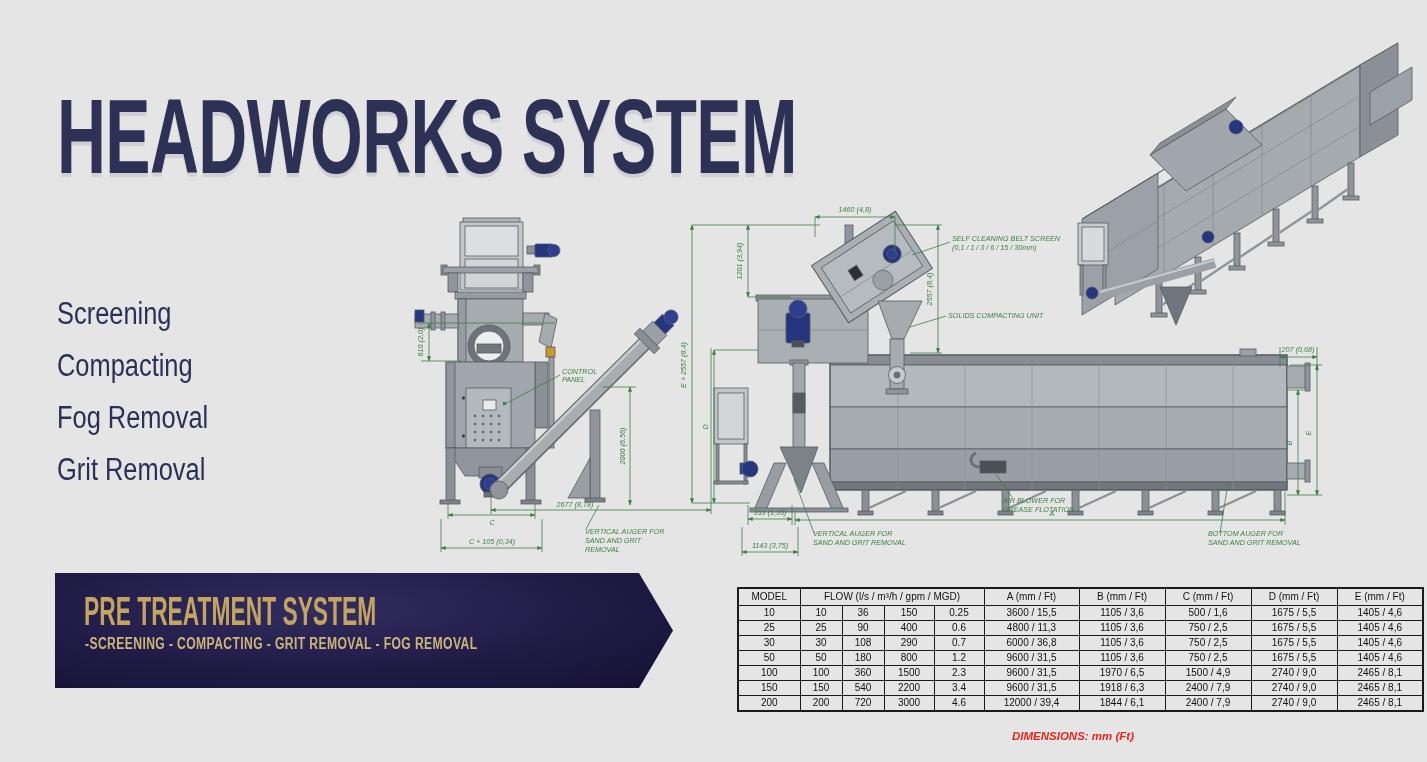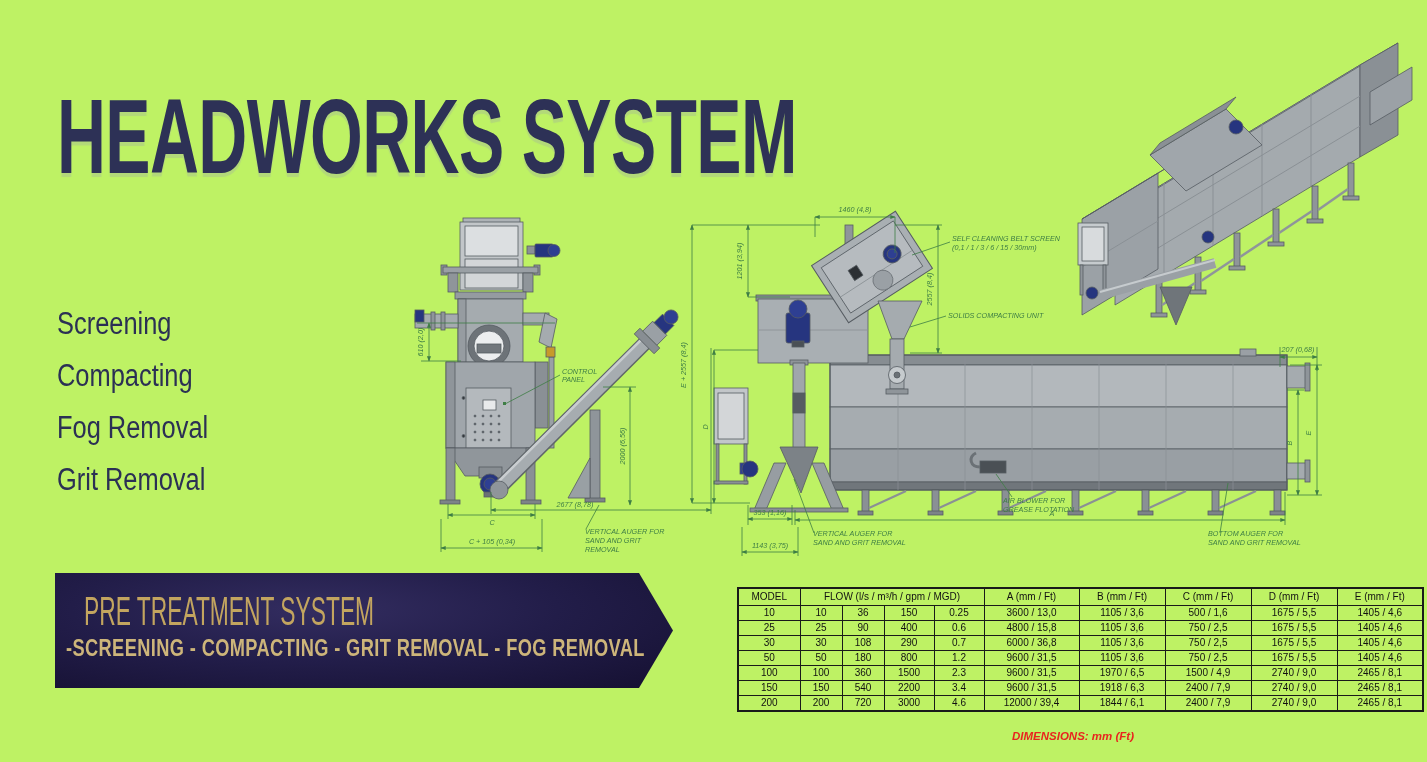--- a/index.html
+++ b/index.html
@@ -1,38 +1,38 @@
 <!DOCTYPE html>
 <html><head>
 <meta charset="utf-8">
 <style>
   html,body{margin:0;padding:0;background:#fff;}
-  .page{position:relative;width:1427px;height:762px;background:#bef264;overflow:hidden;
+  .page{position:relative;width:1427px;height:762px;background:#e5e5e5;overflow:hidden;
         font-family:"Liberation Sans",sans-serif;}
   .cond{display:inline-block;transform-origin:0 0;white-space:nowrap;}
 
   
   .title{position:absolute;left:57px;top:83px;font-size:106px;font-weight:bold;
          color:#2d3156;line-height:1;letter-spacing:-1px;text-shadow:0 4px 1px rgba(150,155,175,.28);}
   .title .cond{transform:scaleX(.64);}
   .subtitle{position:absolute;left:57px;top:193px;font-size:40px;font-weight:bold;
             color:#2d3156;line-height:1;}
   .subtitle .cond{transform:scaleX(.70);}
-  .features{position:absolute;left:57px;top:298px;list-style:none;margin:0;padding:0;
+  .features{position:absolute;left:57px;top:288px;list-style:none;margin:0;padding:0;
             font-size:31px;color:#2b3054;line-height:52px;}
   .features .cond{transform:scaleX(.82);}
 
   
   .banner{position:absolute;left:55px;top:573px;width:618px;height:115px;
           clip-path:polygon(0 0,94.5% 0,100% 50%,94.5% 100%,0 100%);
           background:radial-gradient(ellipse at 42% 32%, #332d60 0%, #221d49 48%, #151031 100%);}
-  .banner-title{position:absolute;left:29px;top:18px;font-size:40px;font-weight:normal;
+  .banner-title{position:absolute;left:29px;top:18px;font-size:40px;font-weight:bold;
                 color:#c3a55f;line-height:1;}
   .banner-title .cond{transform:scaleX(.57);}
-  .banner-sub{position:absolute;left:11px;top:63px;font-size:24px;font-weight:bold;
+  .banner-sub{position:absolute;left:30px;top:63px;font-size:16px;font-weight:bold;
               color:#cdb57a;line-height:1;letter-spacing:.5px;}
   .banner-sub .cond{transform:scaleX(.76);}
 
   
   table.spec{position:absolute;left:737px;top:587px;width:685px;border-collapse:collapse;
              table-layout:fixed;font-size:10px;color:#111;border:2px solid #1a1a1a;}
   table.spec th,table.spec td{border:1px solid #1a1a1a;text-align:center;padding:0;
              font-weight:normal;white-space:nowrap;overflow:hidden;height:14px;line-height:14px;}
   table.spec thead th{height:16px;line-height:16px;}
   .footnote{position:absolute;left:1012px;top:730px;font-size:11.5px;font-weight:bold;
@@ -478,33 +478,33 @@
         <th>E (mm / Ft)</th>
       </tr>
     </thead>
     <tbody>
         <tr>
           <td>10</td>
           <td>10</td>
           <td>36</td>
           <td>150</td>
           <td>0.25</td>
-          <td>3600 / 13,0</td>
+          <td>3600 / 15,5</td>
           <td>1105 / 3,6</td>
           <td>500 / 1,6</td>
           <td>1675 / 5,5</td>
           <td>1405 / 4,6</td>
         </tr>
         <tr>
           <td>25</td>
           <td>25</td>
           <td>90</td>
           <td>400</td>
           <td>0.6</td>
-          <td>4800 / 15,8</td>
+          <td>4800 / 11,3</td>
           <td>1105 / 3,6</td>
           <td>750 / 2,5</td>
           <td>1675 / 5,5</td>
           <td>1405 / 4,6</td>
         </tr>
         <tr>
           <td>30</td>
           <td>30</td>
           <td>108</td>
           <td>290</td>

